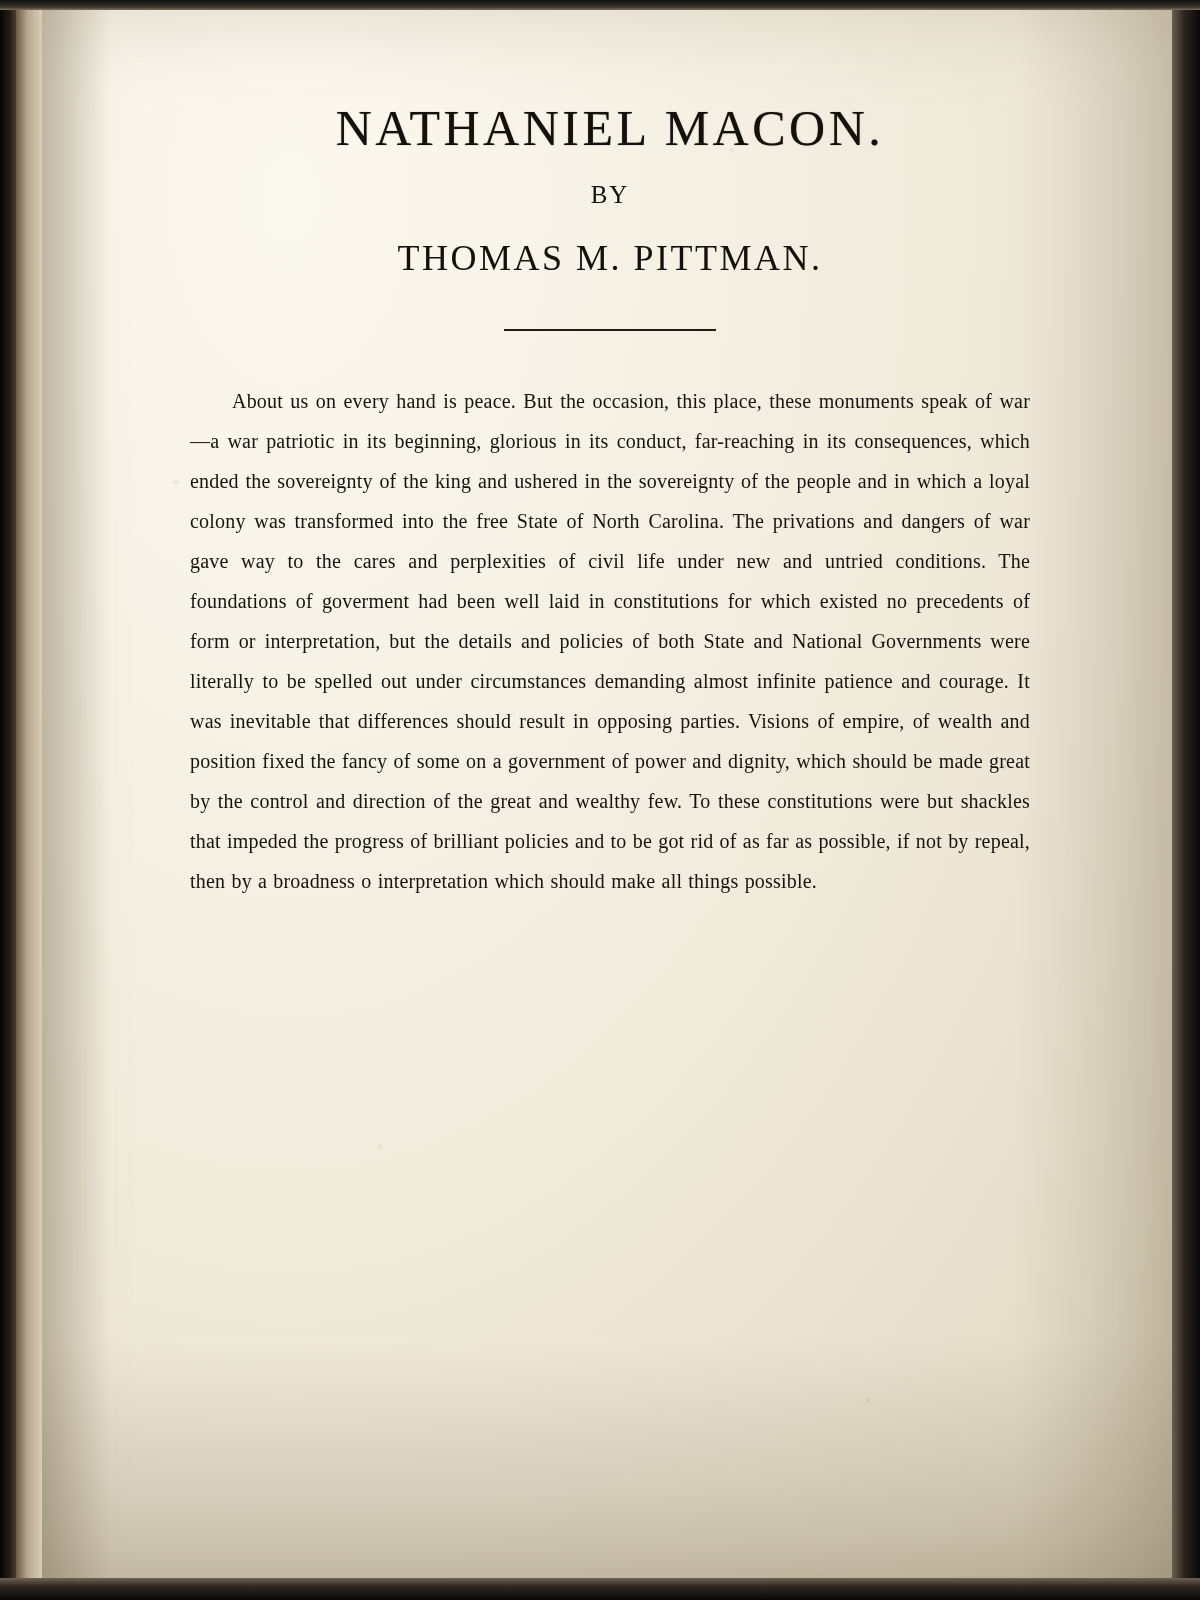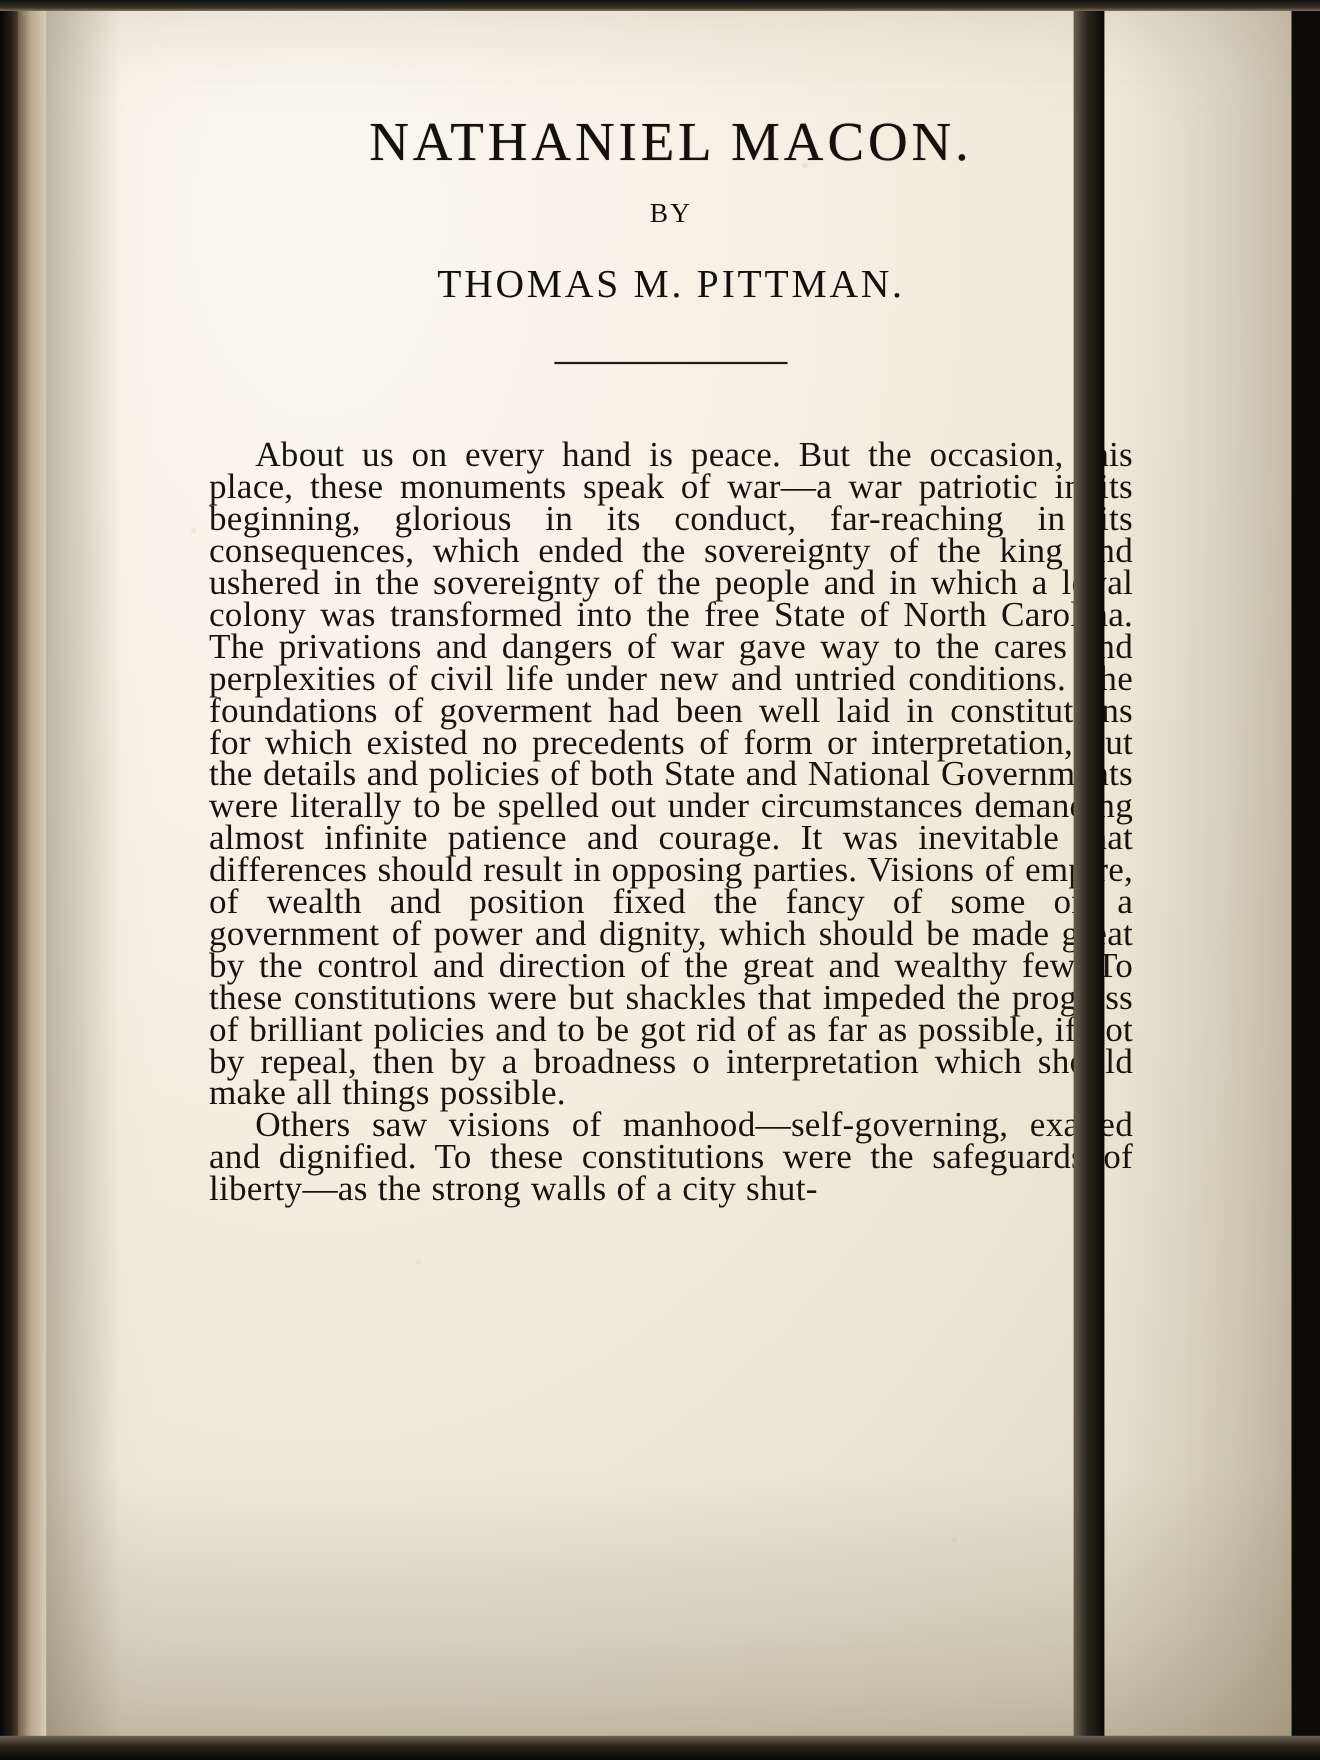--- a/index.html
+++ b/index.html
@@ -10,21 +10,21 @@
   body {
     width: 1200px;
     height: 1600px;
     overflow: hidden;
     font-family: "Liberation Serif", serif;
   }
 
   
   #page-photo {
     position: relative;
-    width: 1004px;
+    width: 1200px;
     height: 1600px;
     background: #100e0c;
   }
 
   
   .gutter-dark {
     position: absolute;
     left: 0; top: 0;
     width: 16px; height: 1600px;
     background: linear-gradient(to right, #050505 0%, #241d16 60%, #4a3c2c 100%);
@@ -127,23 +127,23 @@
     margin-top: 28px;
   }
   .rule {
     width: 212px;
     height: 2px;
     background: #211b13;
     margin: 50px auto 0 auto;
   }
 
   .body-text {
-    margin-top: 68px;
-    font-size: 32px;
-    line-height: 29px;
+    margin-top: 50px;
+    font-size: 20px;
+    line-height: 40px;
     text-align: justify;
     text-align-last: left;
     letter-spacing: 0.2px;
     word-spacing: 1px;
     color: #17130d;
   }
   .body-text p {
     margin: 0;
     text-indent: 42px;
   }
@@ -168,21 +168,20 @@
       <h1 class="title">NATHANIEL MACON.</h1>
 
       <div class="byline-by">BY</div>
 
       <div class="byline-author">THOMAS M. PITTMAN.</div>
 
       <div class="rule"></div>
 
       <div class="body-text">
         <p>About us on every hand is peace. But the occasion, this place, these monuments speak of war—a war patriotic in its beginning, glorious in its conduct, far-reaching in its consequences, which ended the sovereignty of the king and ushered in the sovereignty of the people and in which a loyal colony was transformed into the free State of North Carolina. The privations and dangers of war gave way to the cares and perplexities of civil life under new and untried conditions. The foundations of goverment had been well laid in constitutions for which existed no precedents of form or interpretation, but the details and policies of both State and National Governments were literally to be spelled out under circumstances demanding almost infinite patience and courage. It was inevitable that differences should result in opposing parties. Visions of empire, of wealth and position fixed the fancy of some on a government of power and dignity, which should be made great by the control and direction of the great and wealthy few. To these constitutions were but shackles that impeded the progress of brilliant policies and to be got rid of as far as possible, if not by repeal, then by a broadness o interpretation which should make all things possible.</p>
-        <p>Others saw visions of manhood—self-governing, exalted and dignified. To these constitutions were the safeguards of liberty—as the strong walls of a city shut-</p>
       </div>
     </div>
   </div>
 
   <div class="gutter-dark"></div>
   <div class="gutter-shadow"></div>
   <div class="edge-right"></div>
   <div class="edge-bottom"></div>
   <div class="edge-top"></div>
 </div>

